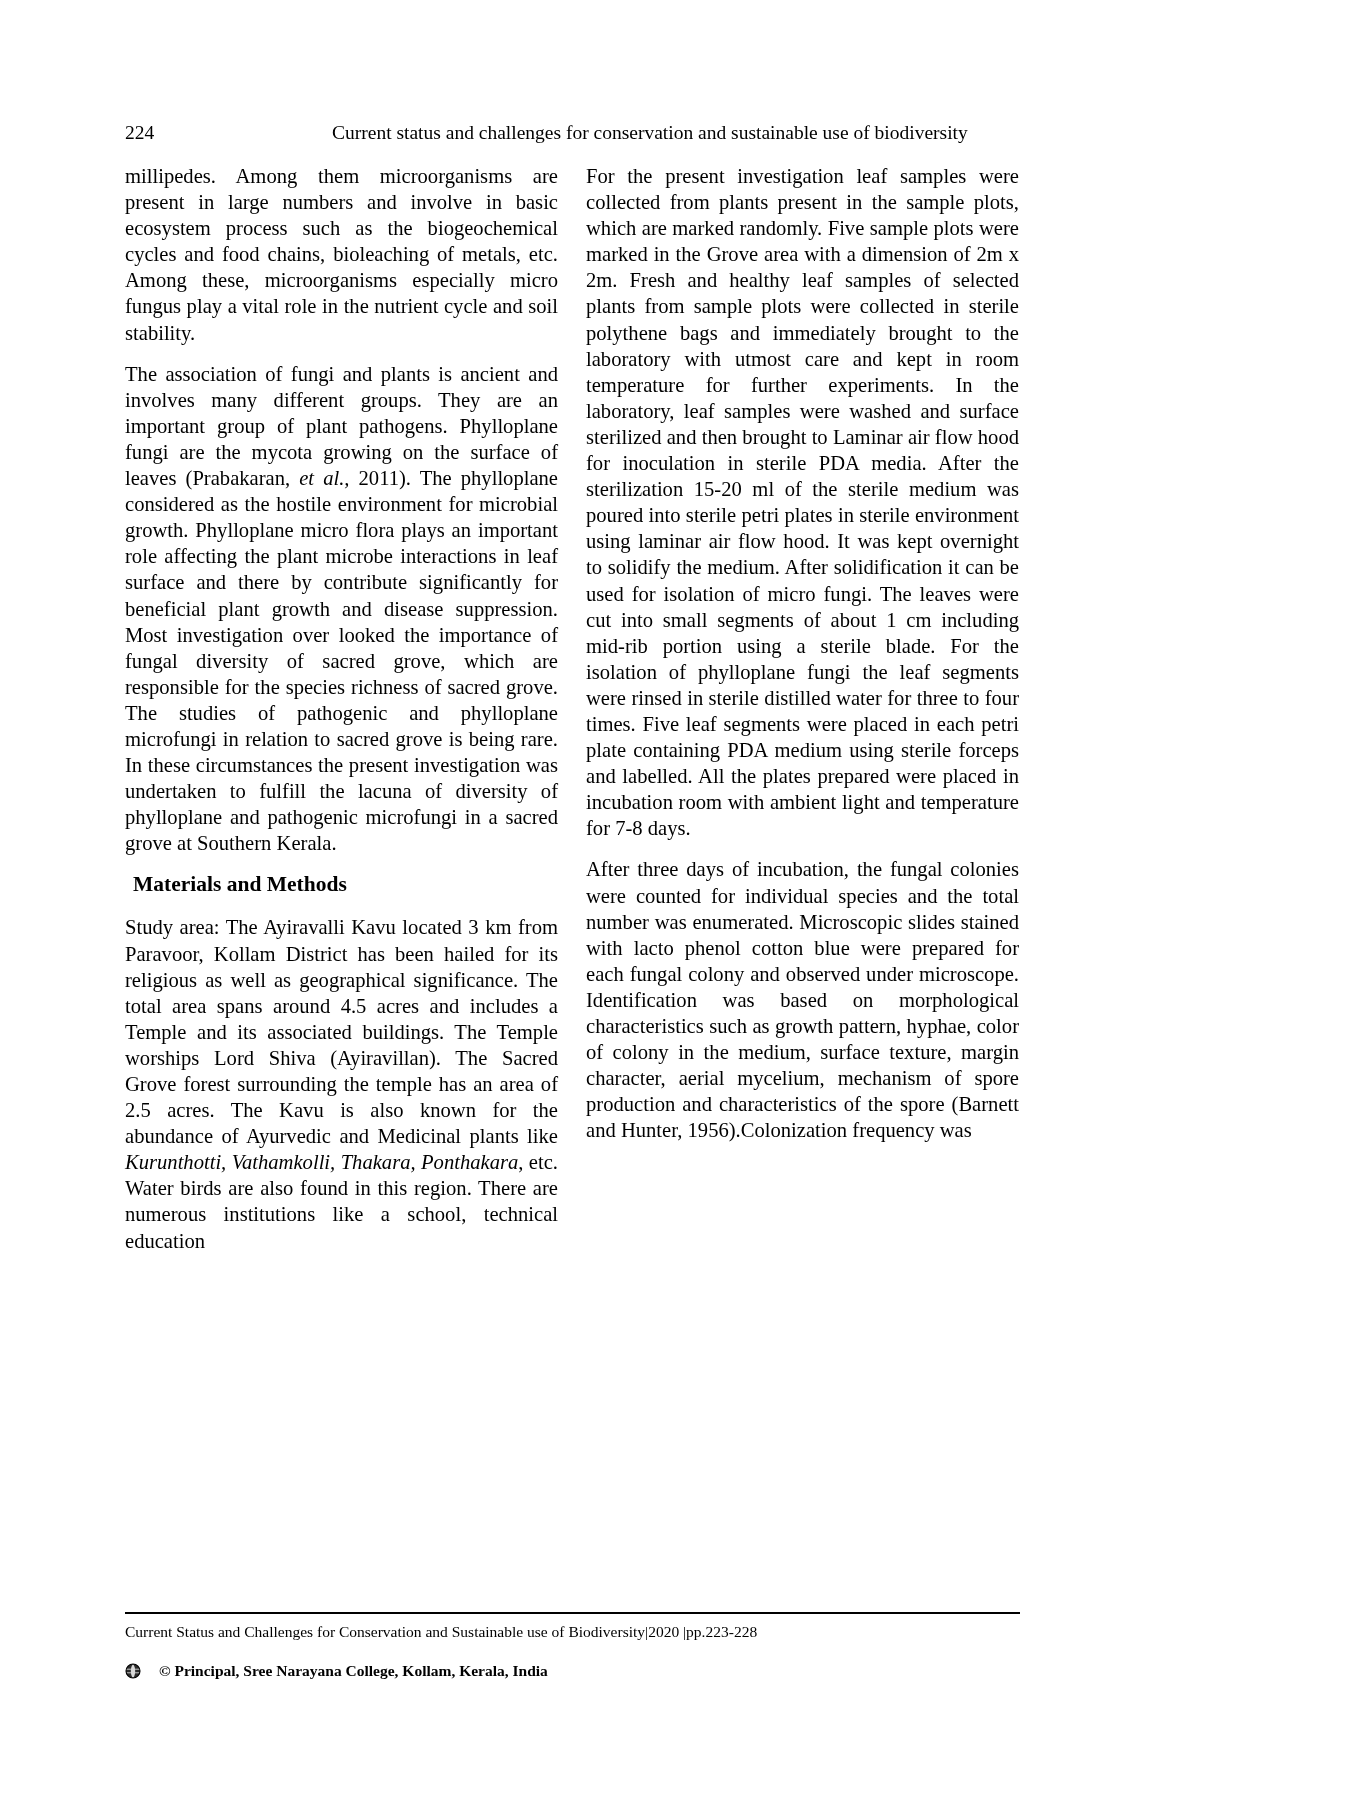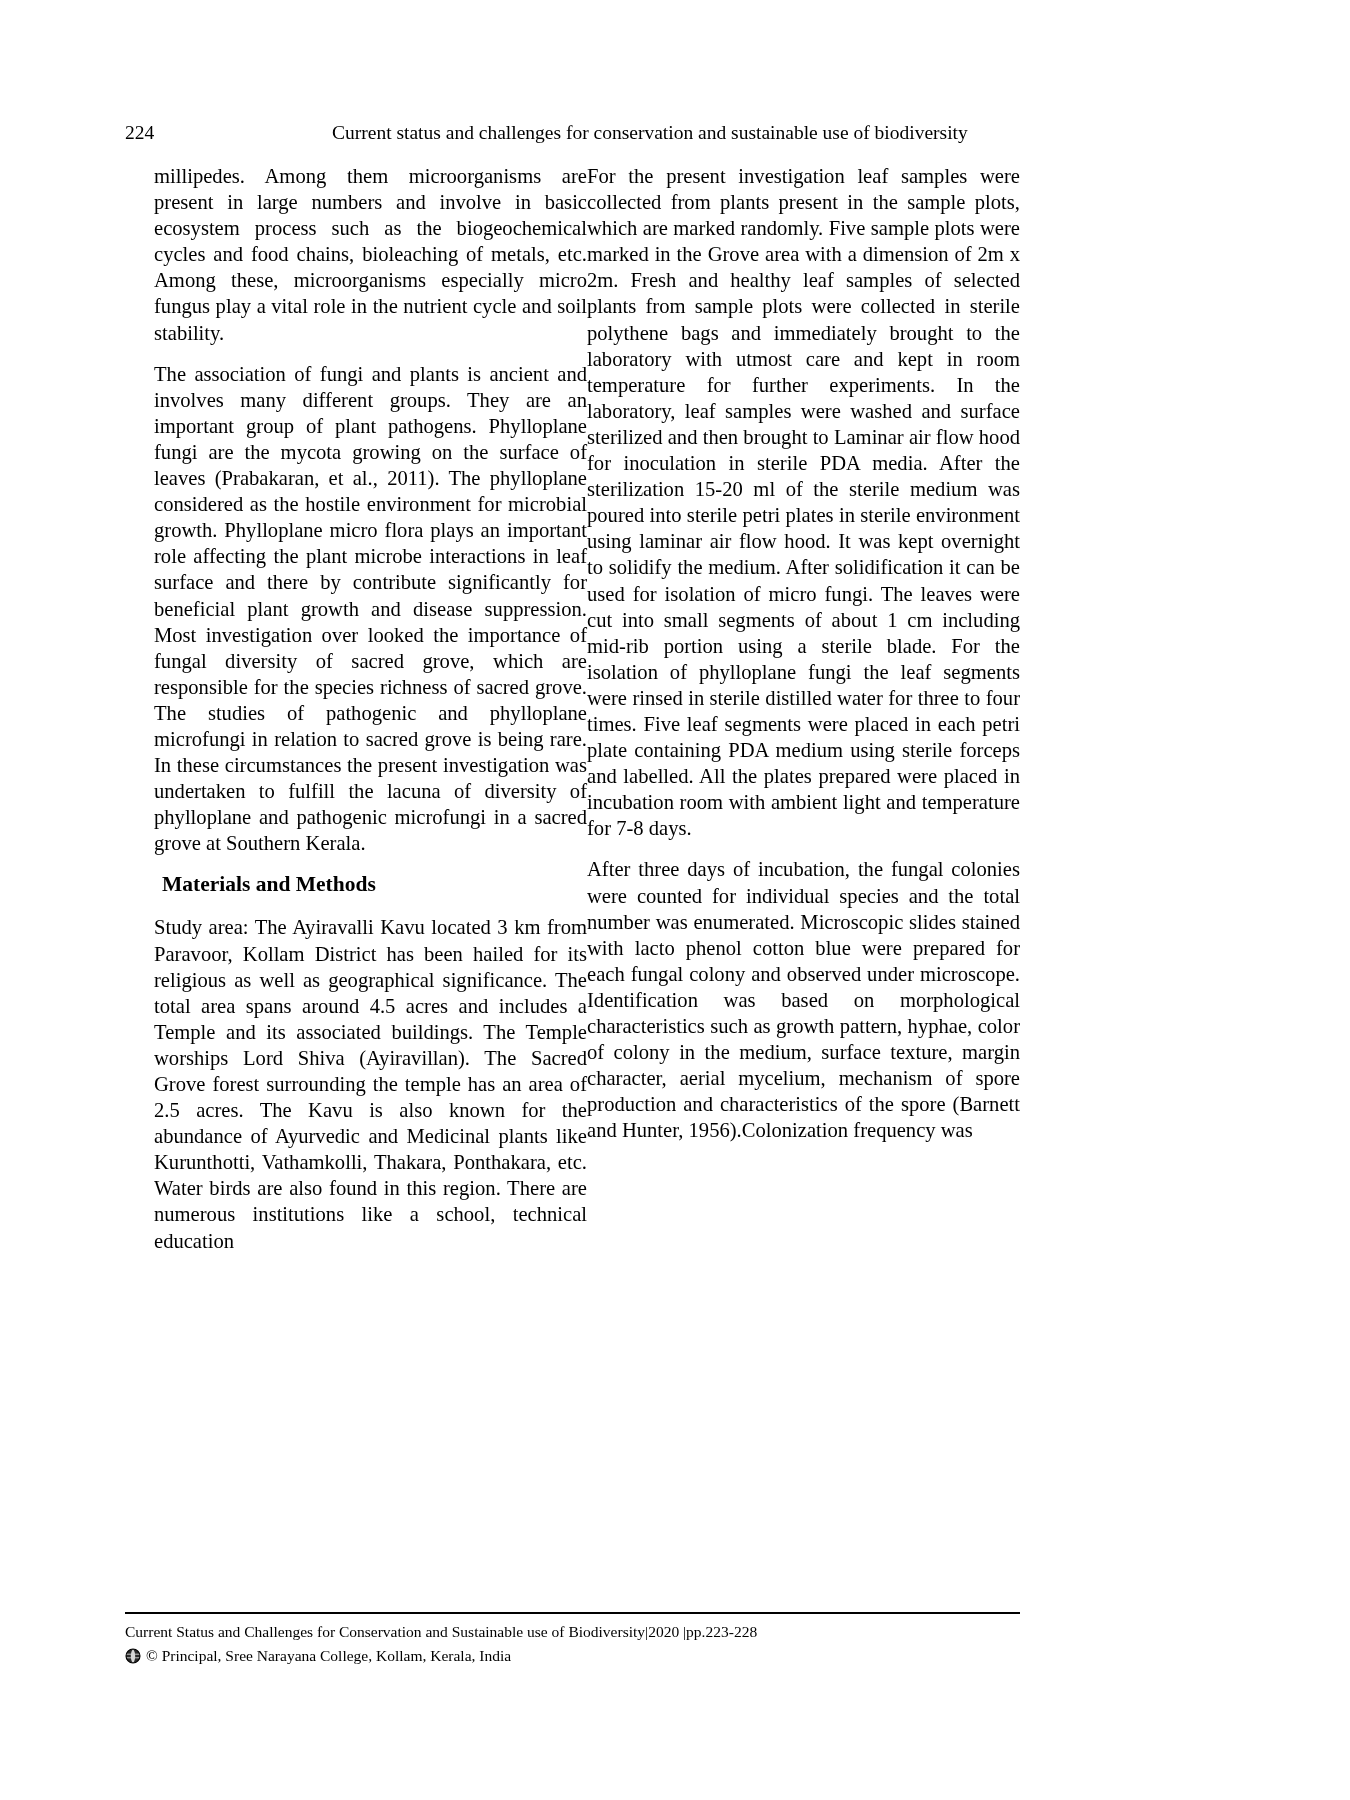--- a/index.html
+++ b/index.html
@@ -46,21 +46,22 @@
   }
   
   .columns {
     position: absolute;
     left: 125px;
     top: 163px;
     width: 895px;
     height: 1400px;
     display: flex;
     flex-direction: row;
-    justify-content: flex-end;
+    justify-content: flex-start;
+    gap: 28px;
   }
   .col {
     width: 433px;
     display: block;
   }
   p.para {
     margin: 0 0 15px 0;
     font-size: 20.6px;
     line-height: 26.1px;
     text-align: justify;
@@ -68,21 +69,21 @@
     hyphens: none;
   }
   h2.section-head {
     margin: 13px 0 16px 8px;
     font-size: 21.5px;
     line-height: 27px;
     font-weight: bold;
     text-align: left;
   }
   .bold { font-weight: normal; }
-  .ital { }
+  .ital { font-style: italic; }
   
   .footer {
     position: absolute;
     left: 125px;
     top: 1612px;
     width: 895px;
   }
   .footer-rule {
     width: 895px;
     height: 2px;
@@ -93,22 +94,23 @@
     font-size: 15.5px;
     line-height: 22px;
     white-space: nowrap;
   }
   .footer-line2 {
     font-size: 15.5px;
     line-height: 22px;
     white-space: nowrap;
     display: flex;
     align-items: center;
-    gap: 5px;
-    margin-top: 2px;
+    gap: 18px;
+    margin-top: 17px;
+    font-weight: bold;
   }
   .globe-logo {
     display: inline-block;
     width: 16px;
     height: 16px;
     position: relative;
     flex: 0 0 auto;
   }
   .globe-logo svg { display: block; }
 </style>

